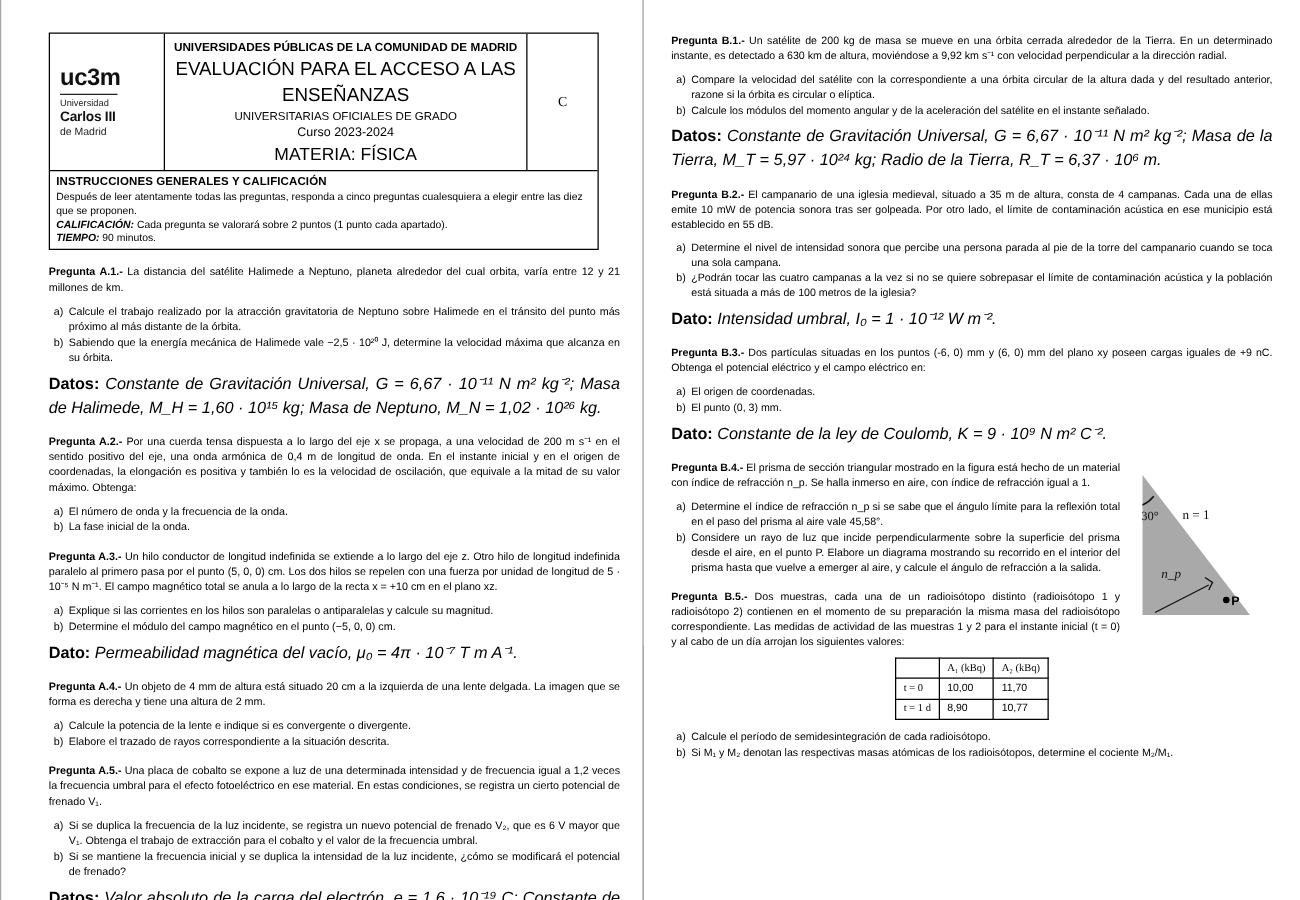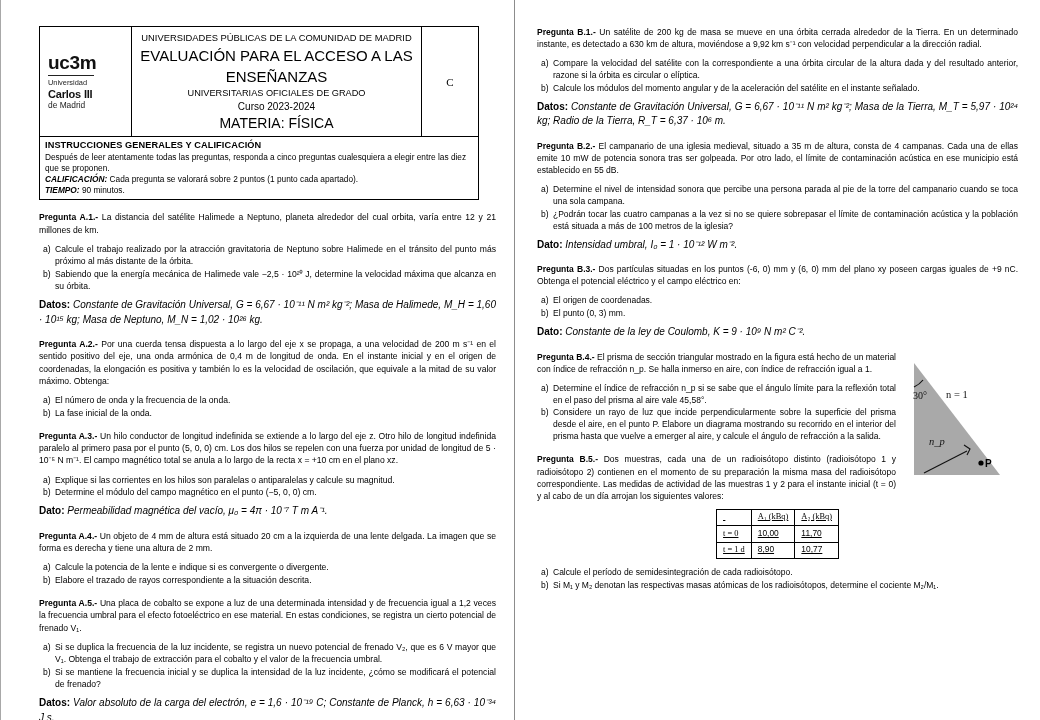--- a/index.html
+++ b/index.html
@@ -76,21 +76,21 @@
   .logo-sub2 { font-size: 11px; font-weight: bold; line-height: 1.15; color: #111; letter-spacing: -0.2px;}
   .logo-sub3 { font-size: 8.4px; line-height: 1.2; color: #222; }
 
   .hdr-mid {
     flex: 1;
     border-right: 1.2px solid #000;
     text-align: center;
     padding: 4px 4px 3px 4px;
     box-sizing: border-box;
   }
-  .hdr-l1 { font-size: 9.4px; font-weight: normal; line-height: 1.45; }
+  .hdr-l1 { font-size: 9.4px; font-weight: bold; line-height: 1.45; }
   .hdr-l2 { font-size: 15px; line-height: 1.4; }
   .hdr-l3 { font-size: 9.2px; line-height: 1.4; }
   .hdr-l4 { font-size: 10px; line-height: 1.4; }
   .hdr-l5 { font-size: 14px; line-height: 1.4; }
 
   .hdr-code {
     width: 56px;
     display: flex;
     align-items: center;
     justify-content: center;
@@ -125,21 +125,21 @@
     display: flex;
     font-size: 8.6px;
     line-height: 1.42;
     margin-bottom: 0.5px;
     text-align: justify;
   }
   .li-mark { width: 16px; flex: 0 0 16px; padding-left: 4px; box-sizing: border-box;}
   .li-txt { flex: 1; }
   .datos {
     margin-top: 6px;
-    font-size: 10px;
+    font-size: 13px;
     line-height: 1.45;
     font-style: italic;
   }
   .datos .dlabel { font-weight: bold; font-style: normal; }
 
   
   .page-right .q { font-size: 8.5px; }
   .page-right .items li { font-size: 8.5px; }
 
   
@@ -159,21 +159,20 @@
   .act-table {
     margin: 7px auto 0 auto;
     border-collapse: collapse;
     font-size: 8.4px;
   }
   .act-table td, .act-table th {
     border: 1px solid #000;
     padding: 1.5px 6px 2px 6px;
     text-align: left;
     font-weight: normal;
-    text-decoration: underline;
   }
   .act-table .corner { border: 1px solid #000; }
   .act-table th { font-family: "Liberation Serif", serif; }
   .act-table .rowlab { font-family: "Liberation Serif", serif; }
   .act-table td.val { font-family: "Liberation Sans", sans-serif; }
 </style>
 </head>
 <body>
 
 <div class="page-wrap">

